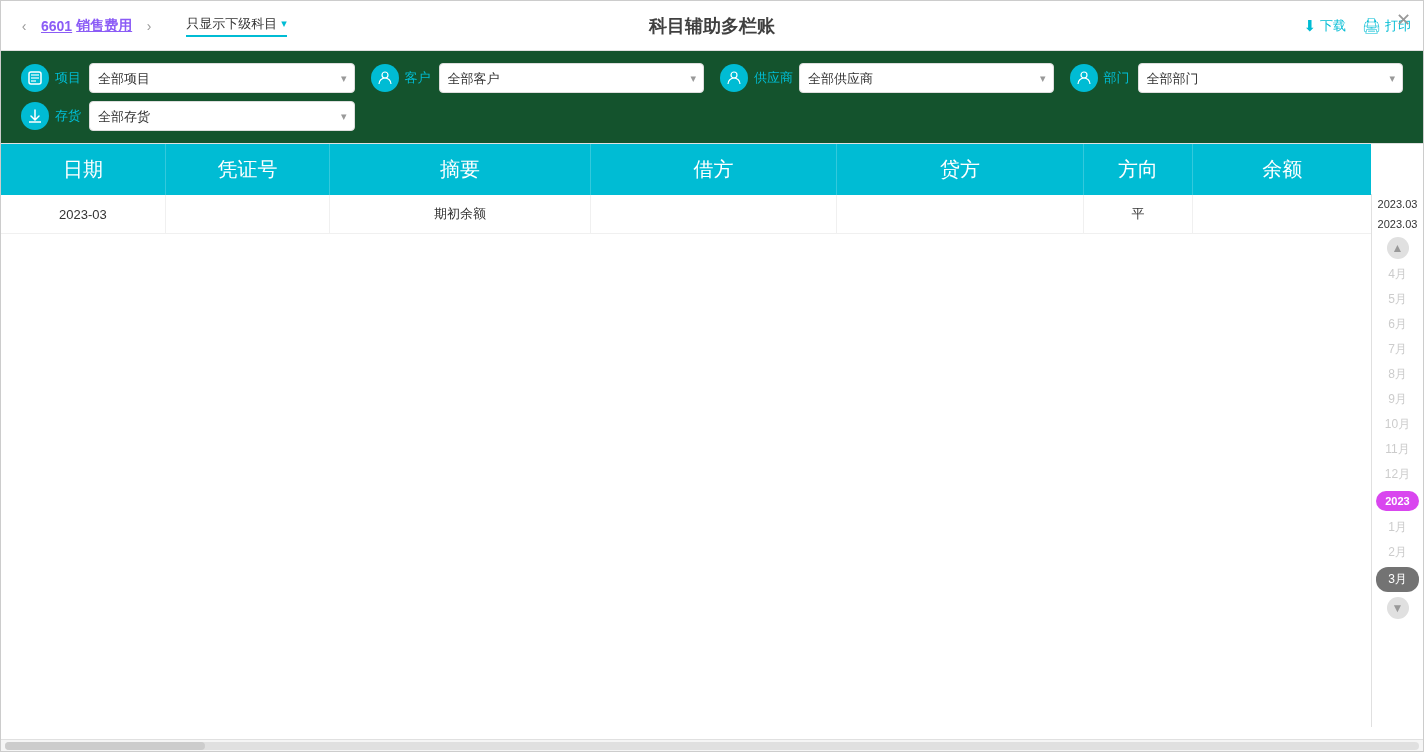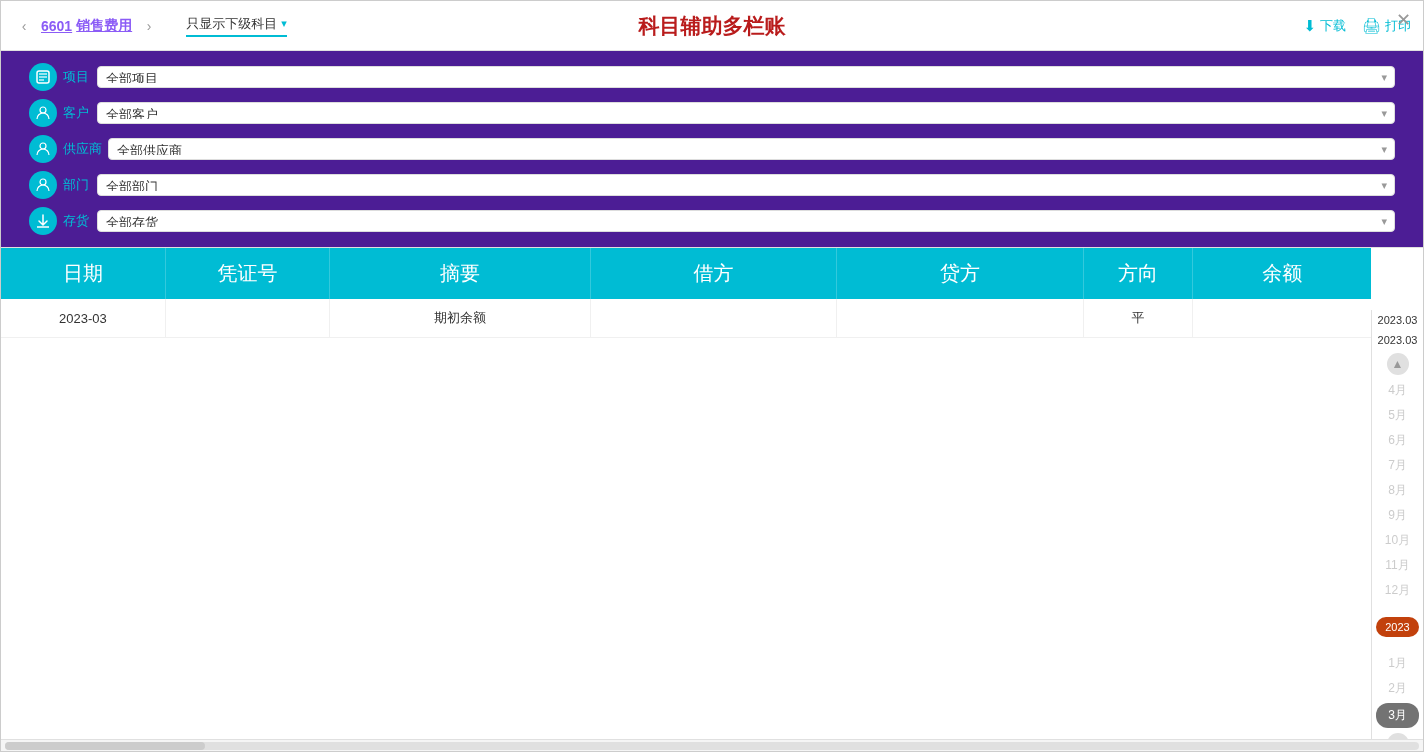--- a/index.html
+++ b/index.html
@@ -68,23 +68,23 @@
       border-bottom: 2px solid #00bcd4;
       cursor: pointer;
       padding-bottom: 2px;
       font-family: Liberation Serif, serif;
     }
     .show-sub .chevron {
       color: #00bcd4;
       font-size: 11px;
     }
     .page-title {
-      font-size: 21px;
+      font-size: 18px;
       font-weight: bold;
-      color: #b91c1c;
+      color: #404040;
       position: absolute;
       left: 50%;
       transform: translateX(-50%);
     }
     .title-right {
       display: flex;
       align-items: center;
       gap: 16px;
     }
     .action-btn {
@@ -103,25 +103,25 @@
       cursor: pointer;
       border: none;
       background: none;
       position: absolute;
       top: 8px;
       right: 12px;
     }
     
     .filters {
       display: grid;
-      grid-template-columns: repeat(1, 1fr);
+      grid-template-columns: repeat(4, 1fr);
       gap: 0;
-      padding: 8px 20px;
+      padding: 8px 12px;
       border-bottom: 1px solid #e0e0e0;
-      background: #4c1d95;
+      background: #14532d;
     }
     .filter-row {
       display: flex;
       align-items: center;
       gap: 6px;
       padding: 4px 8px;
     }
     .filter-icon {
       width: 28px;
       height: 28px;
@@ -146,21 +146,21 @@
     .filter-select-wrapper select {
       width: 100%;
       border: 1px solid #ddd;
       border-radius: 4px;
       padding: 4px 24px 4px 8px;
       font-size: 13px;
       color: #333;
       background: #fff;
       appearance: none;
       cursor: pointer;
-      height: 22px;
+      height: 30px;
       font-family: inherit;
     }
     .filter-select-wrapper::after {
       content: '▾';
       position: absolute;
       right: 8px;
       top: 50%;
       transform: translateY(-50%);
       color: #999;
       pointer-events: none;
@@ -221,47 +221,47 @@
       height: 8px;
       background: #ccc;
       border-radius: 4px;
       position: absolute;
       left: 0;
     }
     
     .timeline {
       position: absolute;
       right: 0;
-      top: 62px;
+      top: 50px;
       width: 52px;
       height: calc(100% - 50px - 12px);
       background: #fff;
       border-left: 1px solid #e0e0e0;
       display: flex;
       flex-direction: column;
       align-items: center;
       overflow: hidden;
       z-index: 10;
     }
     .timeline-item {
       width: 100%;
       padding: 4px 0;
       text-align: center;
       font-size: 12px;
       color: #ccc;
       cursor: pointer;
       position: relative;
     }
     .timeline-item.year-badge {
-      background: #c2410c;
+      background: #d946ef;
       color: #fff;
       border-radius: 10px;
-      margin: 14px 4px;
+      margin: 4px 4px;
       width: calc(100% - 8px);
-      font-weight: normal;
+      font-weight: bold;
       font-size: 11px;
     }
     .timeline-item.current-month {
       background: #737373;
       color: #fff;
       border-radius: 12px;
       margin: 2px 4px;
       width: calc(100% - 8px);
     }
     .timeline-item.month-2023-03-top {

